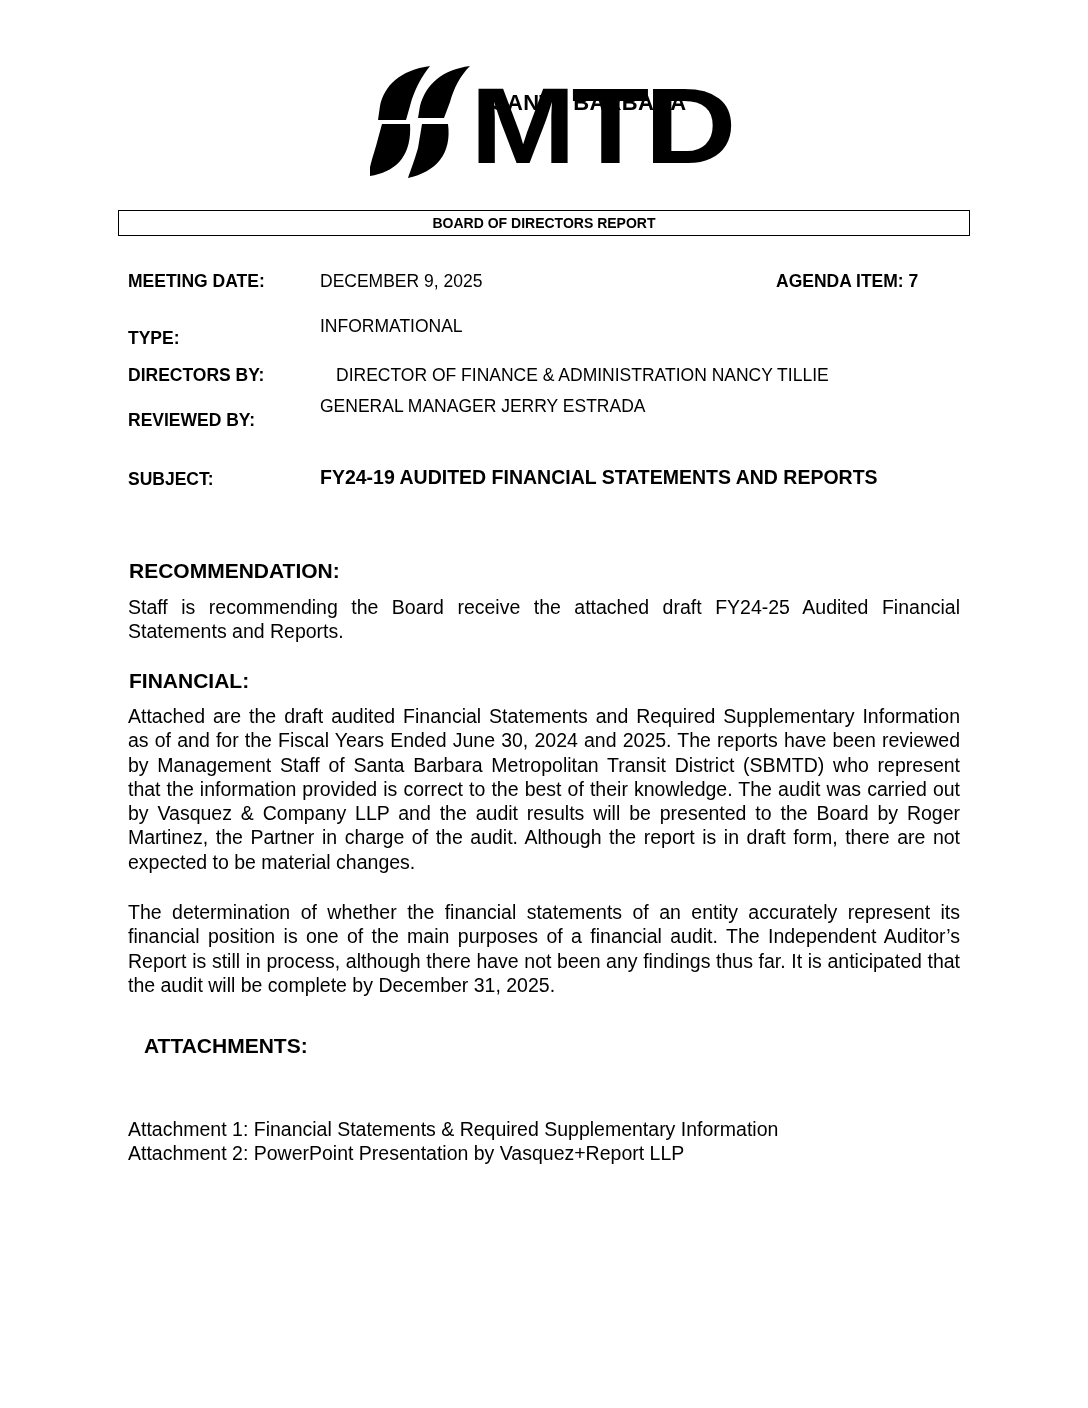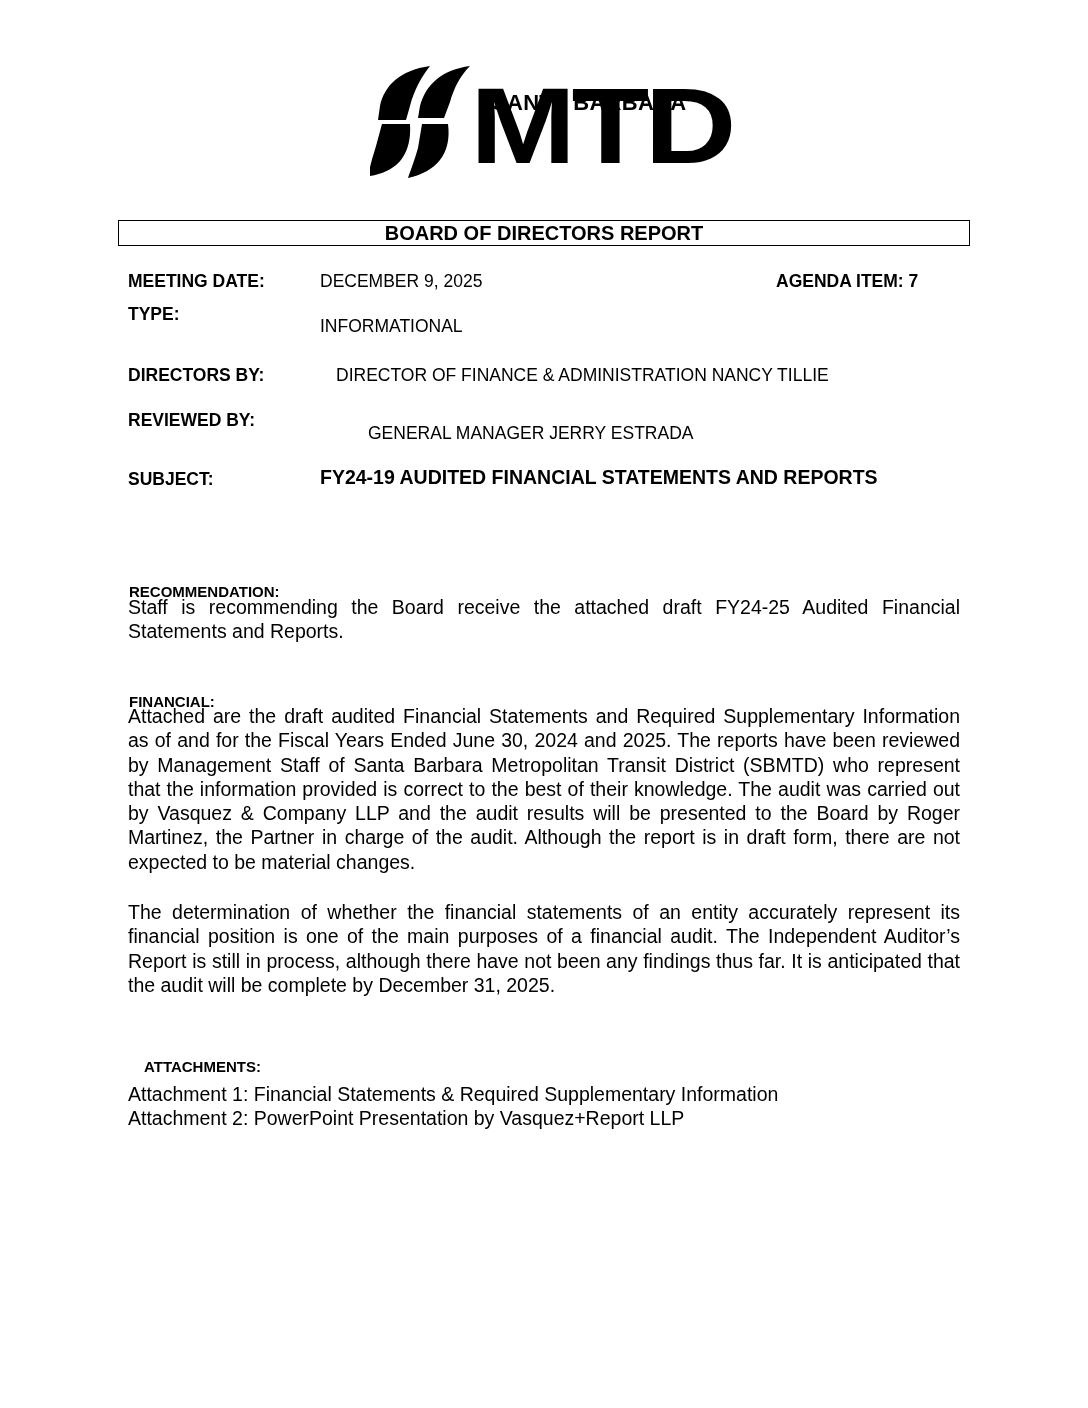--- a/index.html
+++ b/index.html
@@ -2,29 +2,29 @@
 <html><head>
 <meta charset="utf-8">
 <style>
   html, body { margin:0; padding:0; background:#ffffff; }
   body { width:1088px; height:1408px; position:relative; overflow:hidden;
          font-family:"Liberation Sans", sans-serif; color:#000; }
   .abs { position:absolute; }
   .logo { left:370px; top:58px; width:350px; height:122px; }
   .logo-top { position:absolute; left:122px; top:2px; font-family:"Liberation Sans", sans-serif; font-weight:bold; font-size:22px; letter-spacing:0.3px; white-space:nowrap;margin-top:30px; }
   .logo-mtd { position:absolute; left:100px; top:14px; font-family:"Liberation Sans", sans-serif; font-weight:bold; font-size:108px; letter-spacing:-4px; line-height:108px; transform:scaleX(1.18); transform-origin:left top; }
-  .report-box { left:118px; top:220px; width:852px; height:26px; border:1px solid #000; box-sizing:border-box;
-                text-align:center; font-weight:bold; font-size:20px; line-height:25px; }
+  .report-box { left:118px; top:210px; width:852px; height:26px; border:1px solid #000; box-sizing:border-box;
+                text-align:center; font-weight:bold; font-size:14px; line-height:25px; }
   .lbl { font-weight:bold; font-size:17.5px; white-space:nowrap; }
   .val { font-size:17.5px; white-space:nowrap; }
   .subject-val { font-weight:bold; font-size:19.5px; white-space:nowrap; }
-  .heading { font-weight:bold; font-size:15px; white-space:nowrap;margin-top:24px; }
+  .heading { font-weight:bold; font-size:21px; white-space:nowrap; }
   .para { font-size:19.5px; line-height:24.3px; text-align:justify; width:832px; }
   .para.last-left { text-align-last:left; }
-  .att { font-size:19.5px; line-height:24.5px; white-space:nowrap; }
+  .att { font-size:19.5px; line-height:24.5px; white-space:nowrap;margin-top:35px; }
 </style>
 </head>
 <body>
 
 <div class="abs logo">
   <svg class="abs" style="left:0;top:4px;" width="110" height="118" viewBox="0 0 110 118">
     <path d="M60 4 C30 8 14 24 10 44 L8 58 L36 58 L40 44 C44 28 52 14 60 4 Z" fill="#000"></path>
     <path d="M100 4 C72 8 56 22 50 44 L48 56 L74 56 L80 40 C84 26 90 14 100 4 Z" fill="#000"></path>
     <path d="M40 62 L12 62 L6 84 C2 98 -2 108 0 114 C26 110 42 94 40 62 Z" fill="#000"></path>
     <path d="M78 62 L52 62 L48 86 C44 100 40 110 38 116 C66 110 82 92 78 62 Z" fill="#000"></path>
@@ -32,28 +32,28 @@
   <div class="logo-top">SANTA BARBARA</div>
   <div class="logo-mtd">MTD</div>
 </div>
 
 <div class="abs report-box">BOARD OF DIRECTORS REPORT</div>
 
 <div class="abs lbl" style="left:128px;top:271px;">MEETING DATE:</div>
 <div class="abs val" style="left:320px;top:271px;">DECEMBER 9, 2025</div>
 <div class="abs lbl" style="left:776px;top:271px;">AGENDA ITEM: 7</div>
 
-<div class="abs lbl" style="left:128px;top:304px;">TYPE:</div>
+<div class="abs lbl" style="left:128px;top:328px;">TYPE:</div>
 <div class="abs val" style="left:320px;top:316px;">INFORMATIONAL</div>
 
 <div class="abs lbl" style="left:128px;top:365px;">DIRECTORS BY:</div>
 <div class="abs val" style="left:320px;top:365px;margin-left:16px;">DIRECTOR OF FINANCE &amp; ADMINISTRATION NANCY TILLIE</div>
 
 <div class="abs lbl" style="left:128px;top:410px;">REVIEWED BY:</div>
-<div class="abs val" style="left:320px;top:423px;margin-left:48px;">GENERAL MANAGER JERRY ESTRADA</div>
+<div class="abs val" style="left:320px;top:396px;">GENERAL MANAGER JERRY ESTRADA</div>
 
 <div class="abs lbl" style="left:128px;top:469px;">SUBJECT:</div>
 <div class="abs subject-val" style="left:320px;top:466px;">FY24-19 AUDITED FINANCIAL STATEMENTS AND REPORTS</div>
 
 <div class="abs heading" style="left:129px;top:559px;">RECOMMENDATION:</div>
 <div class="abs para last-left" style="left:128px;top:595px;">Staff is recommending the Board receive the attached draft FY24-25 Audited Financial Statements and Reports.</div>
 
 <div class="abs heading" style="left:129px;top:669px;">FINANCIAL:</div>
 <div class="abs para last-left" style="left:128px;top:704px;">Attached are the draft audited Financial Statements and Required Supplementary Information as of and for the Fiscal Years Ended June 30, 2024 and 2025. The reports have been reviewed by Management Staff of Santa Barbara Metropolitan Transit District (SBMTD) who represent that the information provided is correct to the best of their knowledge.  The audit was carried out by Vasquez &amp; Company LLP and the audit results will be presented to the Board by Roger Martinez, the Partner in charge of the audit. Although the report is in draft form, there are not expected to be material changes.</div>
 <div class="abs para last-left" style="left:128px;top:900px;">The determination of whether the financial statements of an entity accurately represent its financial position is one of the main purposes of a financial audit. The Independent Auditor’s Report is still in process, although there have not been any findings thus far.  It is anticipated that the audit will be complete by December 31, 2025.</div>

